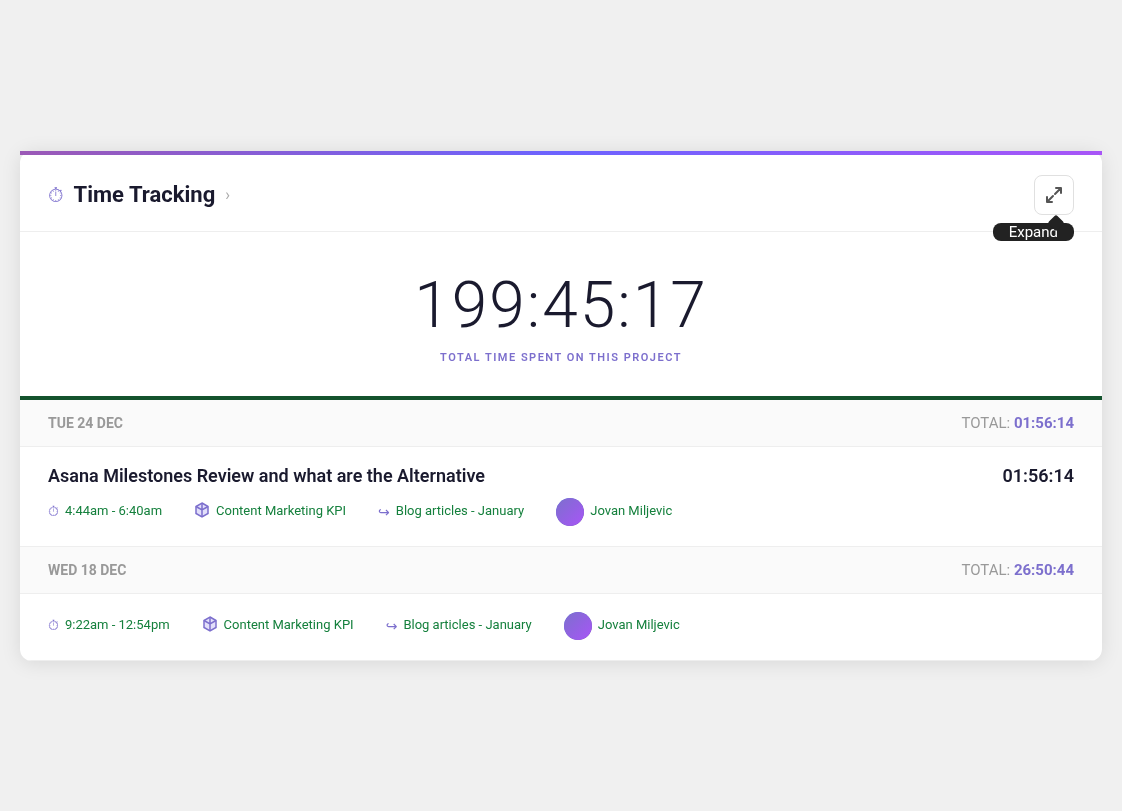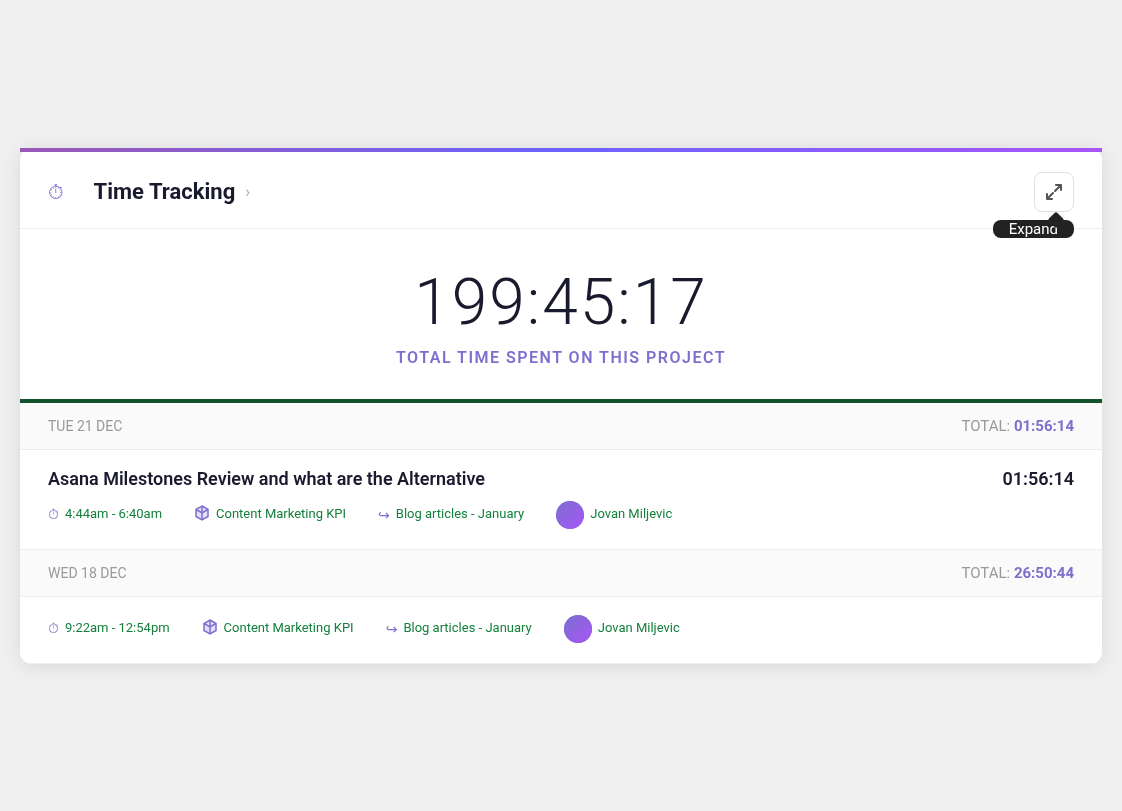--- a/index.html
+++ b/index.html
@@ -30,21 +30,20 @@
     }
     .header-left {
       display: flex;
       align-items: center;
       gap: 10px;
     }
     .header-title {
       font-size: 22px;
       font-weight: 700;
       color: #1a1a2e;
-      margin-left: 20px;
     }
     .header-chevron {
       color: #aaa;
       font-size: 16px;
     }
     .timer-icon {
       color: #7c6fcd;
       font-size: 20px;
     }
     .expand-btn-wrapper {
@@ -92,21 +91,21 @@
       border-bottom: 4px solid #14532d;
     }
     .total-time {
       font-size: 64px;
       font-weight: 300;
       color: #1a1a2e;
       letter-spacing: 2px;
     }
     .total-label {
       margin-top: 8px;
-      font-size: 16px;
+      font-size: 11px;
       font-weight: 600;
       color: #7c6fcd;
       letter-spacing: 1.5px;
     }
     .day-section {
       border-bottom: 1px solid #eee;
     }
     .day-header {
       display: flex;
       justify-content: space-between;
@@ -115,21 +114,21 @@
       background: #fafafa;
       border-bottom: 1px solid #eee;
     }
     .day-label {
       font-size: 14px;
       font-weight: 700;
       color: #1a1a2e;
     }
     .day-label span {
       color: #999;
-      font-weight: 400;
+      font-weight: 700;
     }
     .day-total {
       font-size: 15px;
       color: #999;
     }
     .day-total strong {
       color: #7c6fcd;
       font-weight: 700;
     }
     .entry {
@@ -206,21 +205,21 @@
   </div>
 
   <div class="total-section">
     <div class="total-time">199:45:17</div>
     <div class="total-label">TOTAL TIME SPENT ON THIS PROJECT</div>
   </div>
 
   <div class="day-section">
     <div class="day-header">
       <div class="day-label">
-        <span>TUE</span>&nbsp;<span>21 DEC</span>
+        <span>TUE</span>&nbsp;<span>24 DEC</span>
       </div>
       <div class="day-total">
         <span>TOTAL:</span>&nbsp;<strong>01:56:14</strong>
       </div>
     </div>
     <div class="entry">
       <div class="entry-row1">
         <div class="entry-title">Asana Milestones Review and what are the Alternative</div>
         <div class="entry-duration">01:56:14</div>
       </div>

